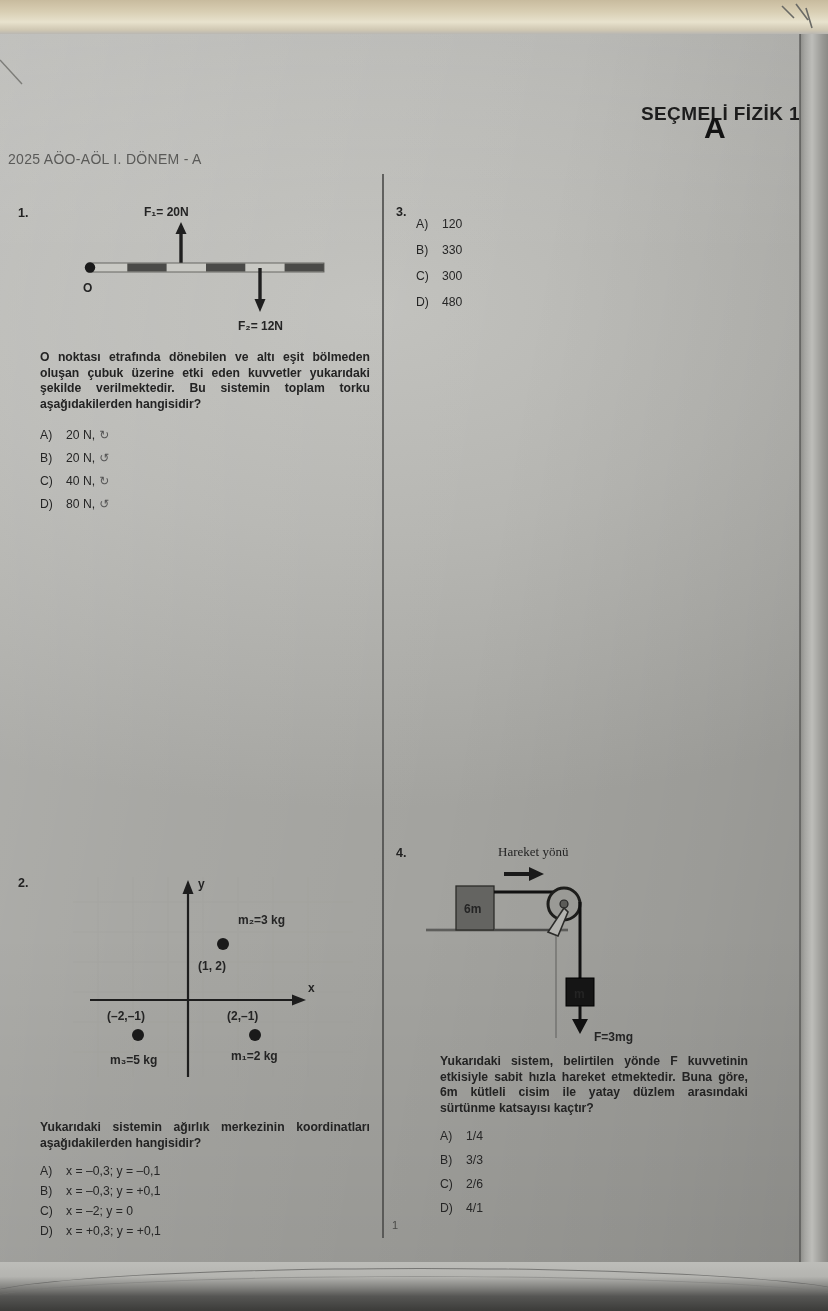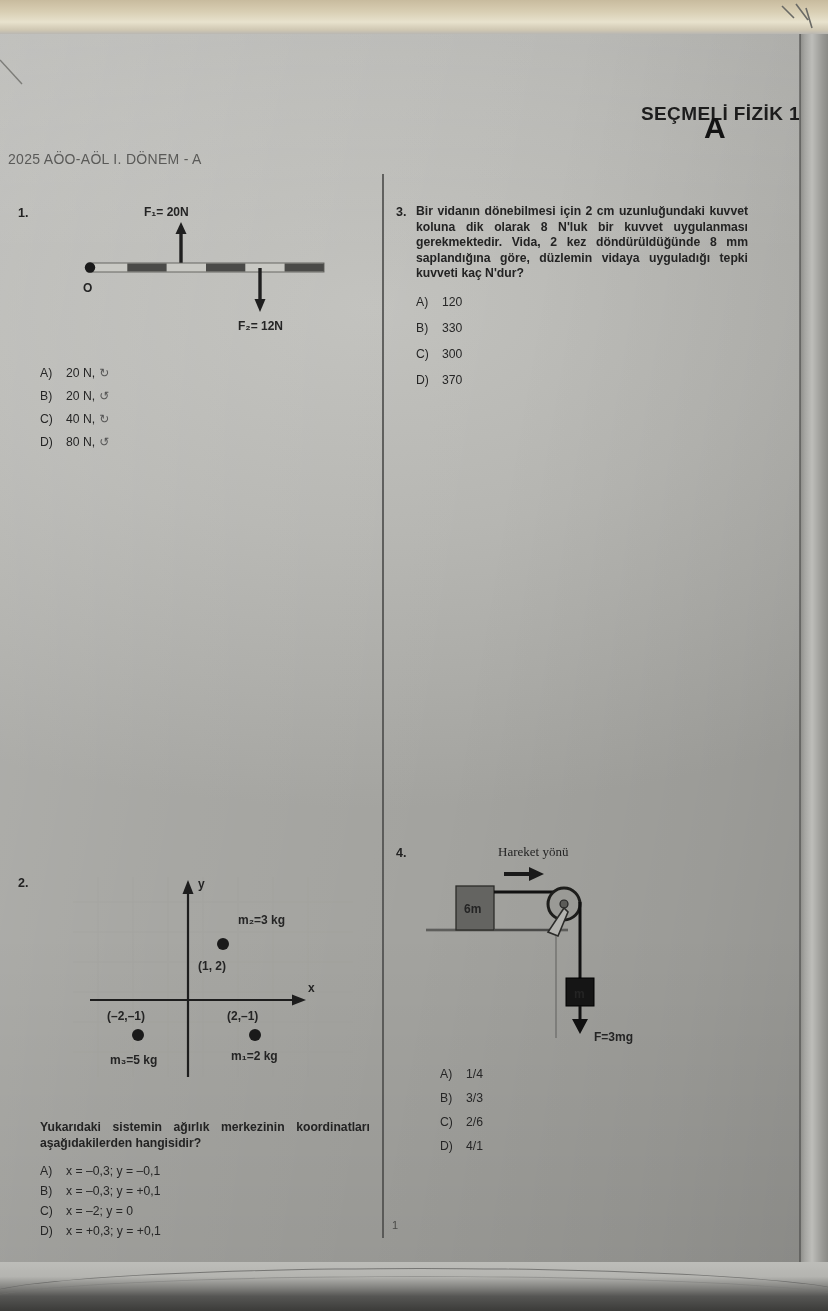--- a/index.html
+++ b/index.html
@@ -273,20 +273,21 @@
 
       <circle cx="64" cy="63.5" r="5.2" fill="#1a1a1a"></circle>
       <text class="fig-label" x="57" y="88">O</text>
 
       <line x1="234" y1="64" x2="234" y2="101" stroke="#1f1f1f" stroke-width="3.4"></line>
       <path d="M234 108 L228.5 95 L239.5 95 Z" fill="#1f1f1f"></path>
       <text class="fig-label" x="212" y="126">F₂= 12N</text>
     </svg>
 
     <div id="q1-body">
+      <div class="q-text">O noktası etrafında dönebilen ve altı eşit bölmeden oluşan çubuk üzerine etki eden kuvvetler yukarıdaki şekilde verilmektedir. Bu sistemin toplam torku aşağıdakilerden hangisidir?</div>
       <div class="q-options">
         <div class="opt">
           <span class="opt-letter">A)</span>
           <span class="opt-text">20 N,</span>
           <span class="rot-symbol">↻</span>
         </div>
         <div class="opt">
           <span class="opt-letter">B)</span>
           <span class="opt-text">20 N,</span>
           <span class="rot-symbol">↺</span>
@@ -366,37 +367,36 @@
           <span class="opt-letter">D)</span>
           <span class="opt-text">x = +0,3;  y = +0,1</span>
         </div>
       </div>
     </div>
   </div>
 
   <div class="question" id="q3">
     <div class="q-number">3.</div>
     <div id="q3-body">
-      <div class="q-text">Bir vidanın dönebilmesi için 2 cm uzunluğundaki kuvvet koluna dik olarak 8 N'luk bir kuvvet uygulanması gerekmektedir. Vida, 2 kez döndürüldüğünde 8 mm saplandığına göre, düzlemin vidaya uyguladığı tepki kuvveti kaç N'dur?</div>
       <div class="q-options">
         <div class="opt">
           <span class="opt-letter">A)</span>
           <span class="opt-text">120</span>
         </div>
         <div class="opt">
           <span class="opt-letter">B)</span>
           <span class="opt-text">330</span>
         </div>
         <div class="opt">
           <span class="opt-letter">C)</span>
           <span class="opt-text">300</span>
         </div>
         <div class="opt">
           <span class="opt-letter">D)</span>
-          <span class="opt-text">370</span>
+          <span class="opt-text">480</span>
         </div>
       </div>
     </div>
   </div>
 
   <div class="question" id="q4">
     <div class="q-number">4.</div>
 
     <svg id="q4-figure" viewBox="0 0 330 205">
 
@@ -425,20 +425,21 @@
 
       <rect x="150" y="136" width="28" height="28" fill="#151515" stroke="#000" stroke-width="1"></rect>
       <text class="fig-label" x="158" y="156" fill="#f0f0f0">m</text>
 
       <line x1="164" y1="164" x2="164" y2="182" stroke="#111" stroke-width="3"></line>
       <path d="M164 192 L156 177 L172 177 Z" fill="#111"></path>
       <text class="fig-label" x="178" y="199">F=3mg</text>
     </svg>
 
     <div id="q4-body">
+      <div class="q-text">Yukarıdaki sistem, belirtilen yönde F kuvvetinin etkisiyle sabit hızla hareket etmektedir. Buna göre, 6m kütleli cisim ile yatay düzlem arasındaki sürtünme katsayısı kaçtır?</div>
       <div class="q-options">
         <div class="opt">
           <span class="opt-letter">A)</span>
           <span class="opt-text">1/4</span>
         </div>
         <div class="opt">
           <span class="opt-letter">B)</span>
           <span class="opt-text">3/3</span>
         </div>
         <div class="opt">

